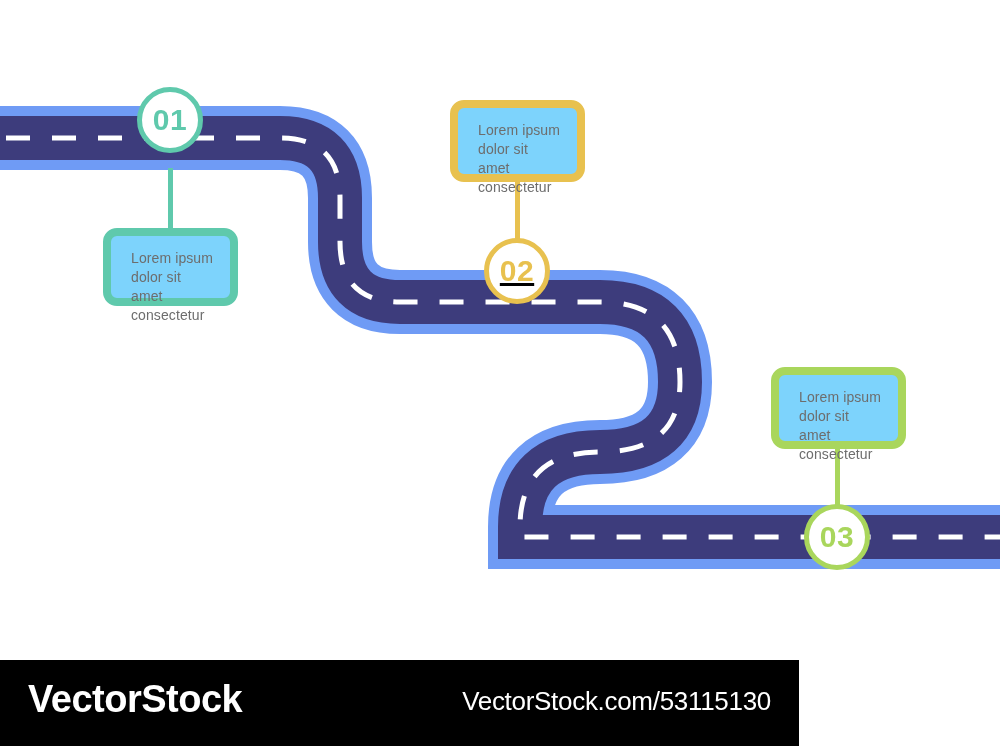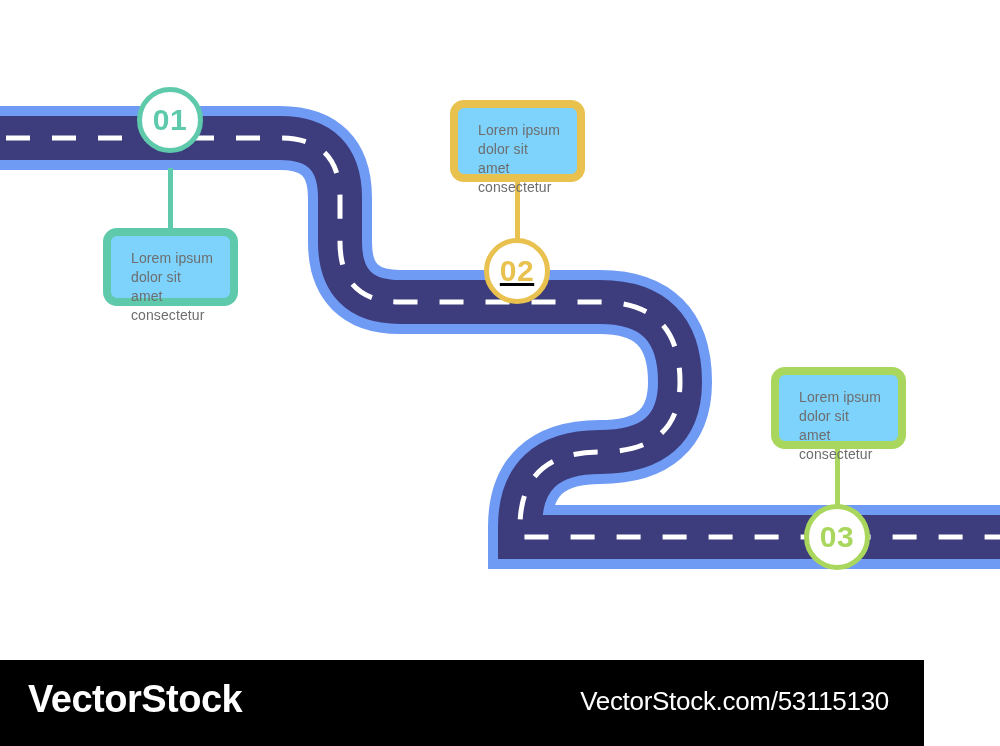--- a/index.html
+++ b/index.html
@@ -67,37 +67,37 @@
     position: absolute;
     width: 5px;
     background: #000;
   }
 
   
   #watermark-bar {
     position: absolute;
     left: 0;
     top: 660px;
-    width: 924px;
+    width: 799px;
     height: 86px;
     background: #000000;
   }
   #watermark-logo {
     position: absolute;
     left: 28px;
     top: 18px;
     color: #ffffff;
     font-size: 38px;
     font-weight: bold;
     letter-spacing: -0.5px;
     font-family: "Liberation Sans", sans-serif;
   }
   #watermark-url {
     position: absolute;
-    right: 35px;
+    right: 28px;
     top: 26px;
     color: #ffffff;
     font-size: 26px;
     letter-spacing: -0.3px;
     font-family: "Liberation Sans", sans-serif;
   }
 </style>
 </head>
 <body>
 

